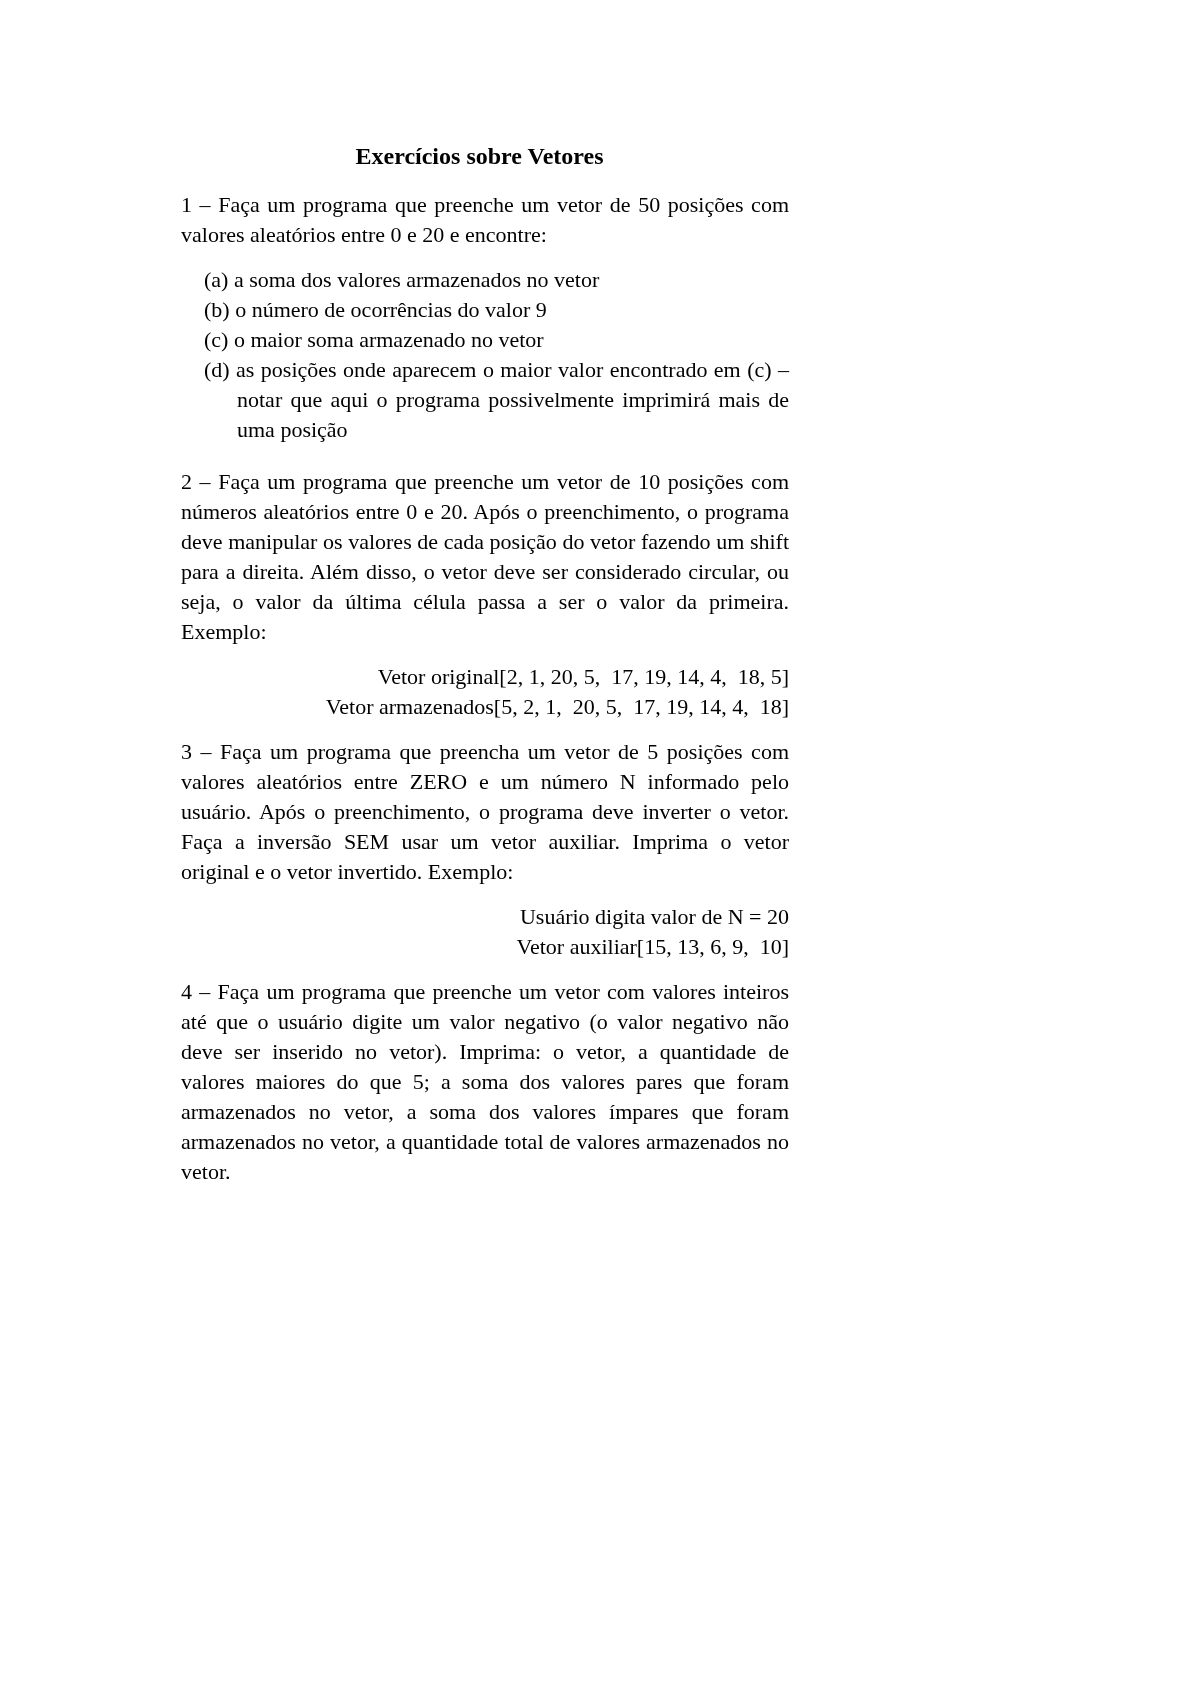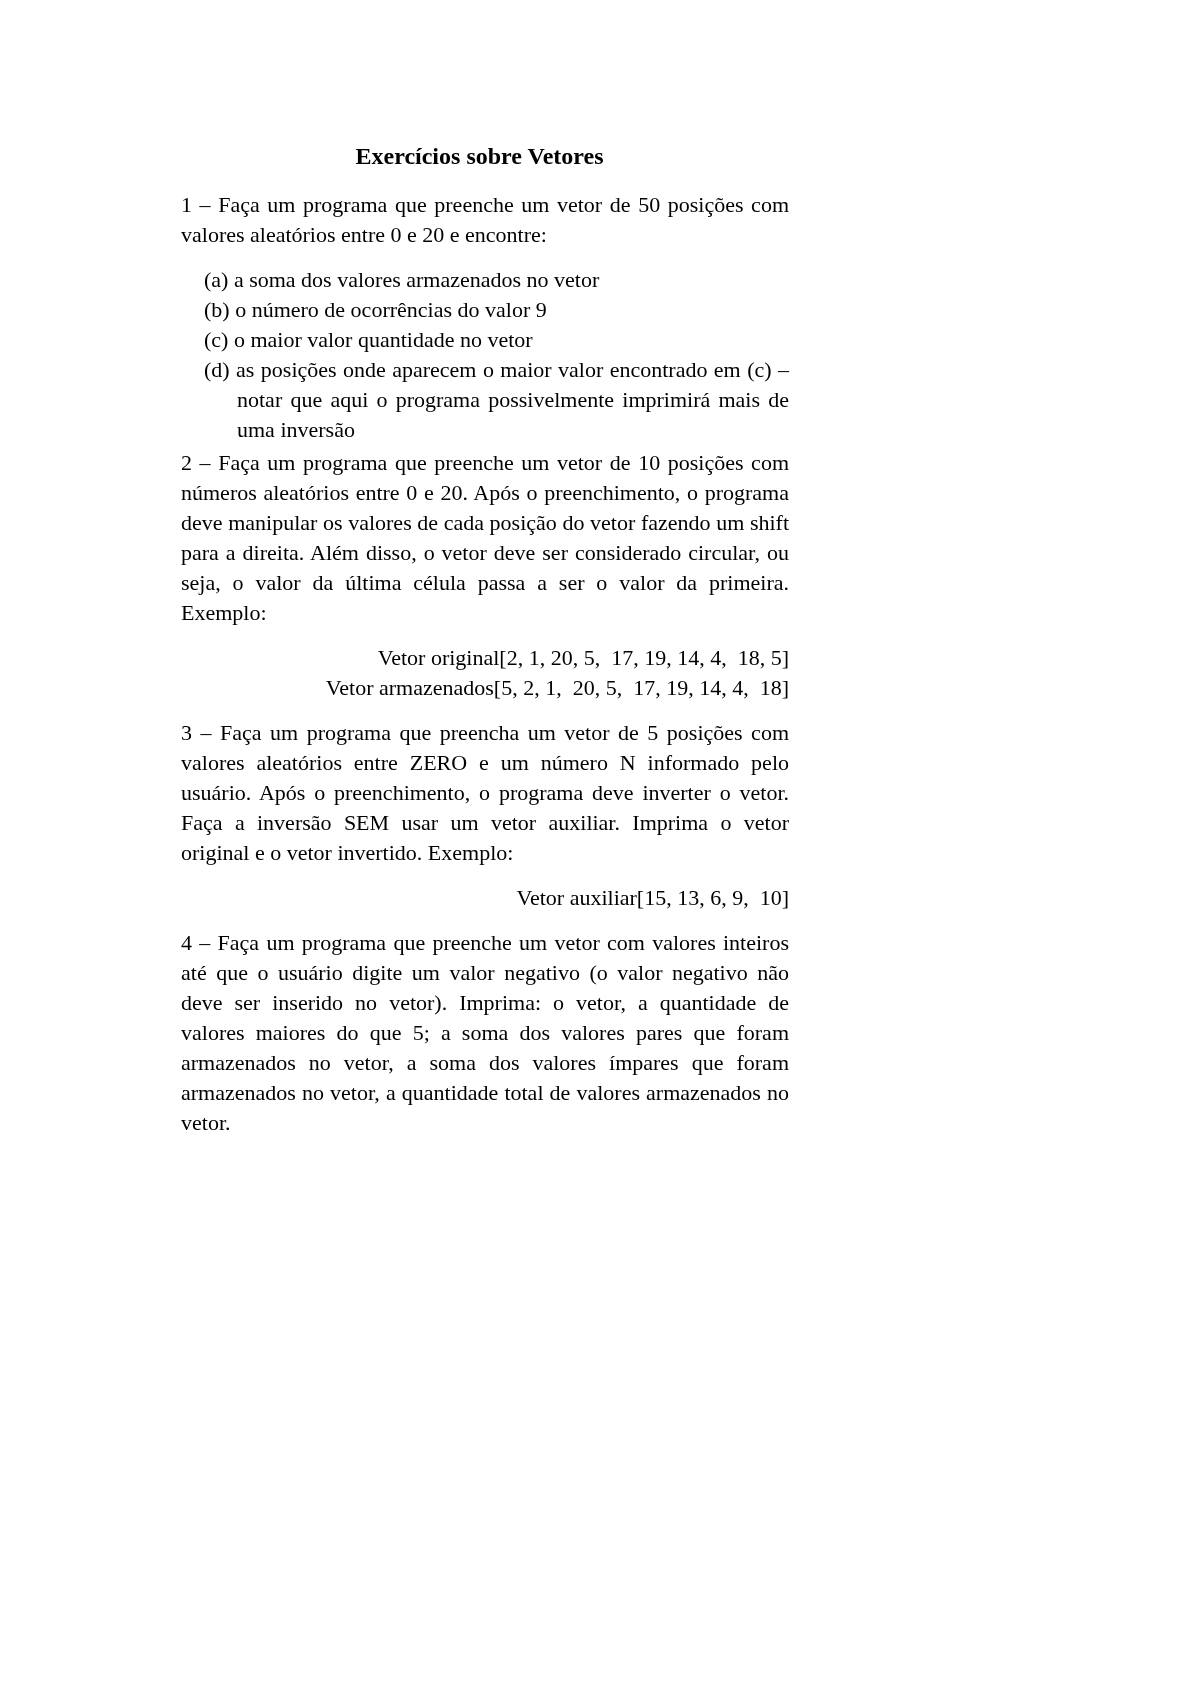--- a/index.html
+++ b/index.html
@@ -25,21 +25,21 @@
     font-weight: bold;
     text-align: center;
     margin: 0 0 19px 0;
     line-height: 30px;
   }
   .para {
     text-align: justify;
     margin: 0 0 15px 11px;
   }
   .list {
-    margin: 0 0 3px 0;
+    margin: 0 0 22px 0;
   }
   .list-item {
     text-align: justify;
     padding-left: 67px;
     text-indent: -33px;
   }
   .example {
     margin: 0 0 15px 0;
     text-align: right;
   }
@@ -58,38 +58,39 @@
 
 <div class="page">
 
   <h1 class="title">Exercícios sobre Vetores</h1>
 
   <p class="para">1 – Faça um programa que preenche um vetor de 50 posições com valores aleatórios entre 0 e 20 e encontre:</p>
 
   <div class="list">
     <div class="list-item">(a) a soma dos valores armazenados no vetor</div>
     <div class="list-item">(b) o número de ocorrências do valor 9</div>
-    <div class="list-item">(c) o maior valor quantidade no vetor</div>
-    <div class="list-item">(d) as posições onde aparecem o maior valor encontrado em (c) – notar que aqui o programa possivelmente imprimirá mais de uma inversão</div>
+    <div class="list-item">(c) o maior soma armazenado no vetor</div>
+    <div class="list-item">(d) as posições onde aparecem o maior valor encontrado em (c) – notar que aqui o programa possivelmente imprimirá mais de uma posição</div>
   </div>
 
   <p class="para">2 – Faça um programa que preenche um vetor de 10 posições com números aleatórios entre 0 e 20. Após o preenchimento, o programa deve manipular os valores de cada posição do vetor fazendo um shift para a direita. Além disso, o vetor deve ser considerado circular, ou seja, o valor da última célula passa a ser o valor da primeira. Exemplo:</p>
 
   <div class="example">
     <div class="ex-row">
       <span class="ex-label w-ex2">Vetor original</span><span class="ex-value">[2, 1, 20, 5,  17, 19, 14, 4,  18, 5]</span>
     </div>
     <div class="ex-row">
       <span class="ex-label w-ex2">Vetor armazenados</span><span class="ex-value">[5, 2, 1,  20, 5,  17, 19, 14, 4,  18]</span>
     </div>
   </div>
 
   <p class="para">3 – Faça um programa que preencha um vetor de 5 posições com valores aleatórios entre ZERO e um número N informado pelo usuário. Após o preenchimento, o programa deve inverter o vetor. Faça a inversão SEM usar um vetor auxiliar. Imprima o vetor original e o vetor invertido. Exemplo:</p>
 
   <div class="example">
+    <div class="ex-line">Usuário digita valor de N = 20</div>
     <div class="ex-row">
       <span class="ex-label w-ex3">Vetor auxiliar</span><span class="ex-value">[15, 13, 6, 9,  10]</span>
     </div>
   </div>
 
   <p class="para">4 – Faça um programa que preenche um vetor com valores inteiros até que o usuário digite um valor negativo (o valor negativo não deve ser inserido no vetor). Imprima: o vetor, a quantidade de valores maiores do que 5; a soma dos valores pares que foram armazenados no vetor, a soma dos valores ímpares que foram armazenados no vetor, a quantidade total de valores armazenados no vetor.</p>
 
 </div>
 
 </body></html>

